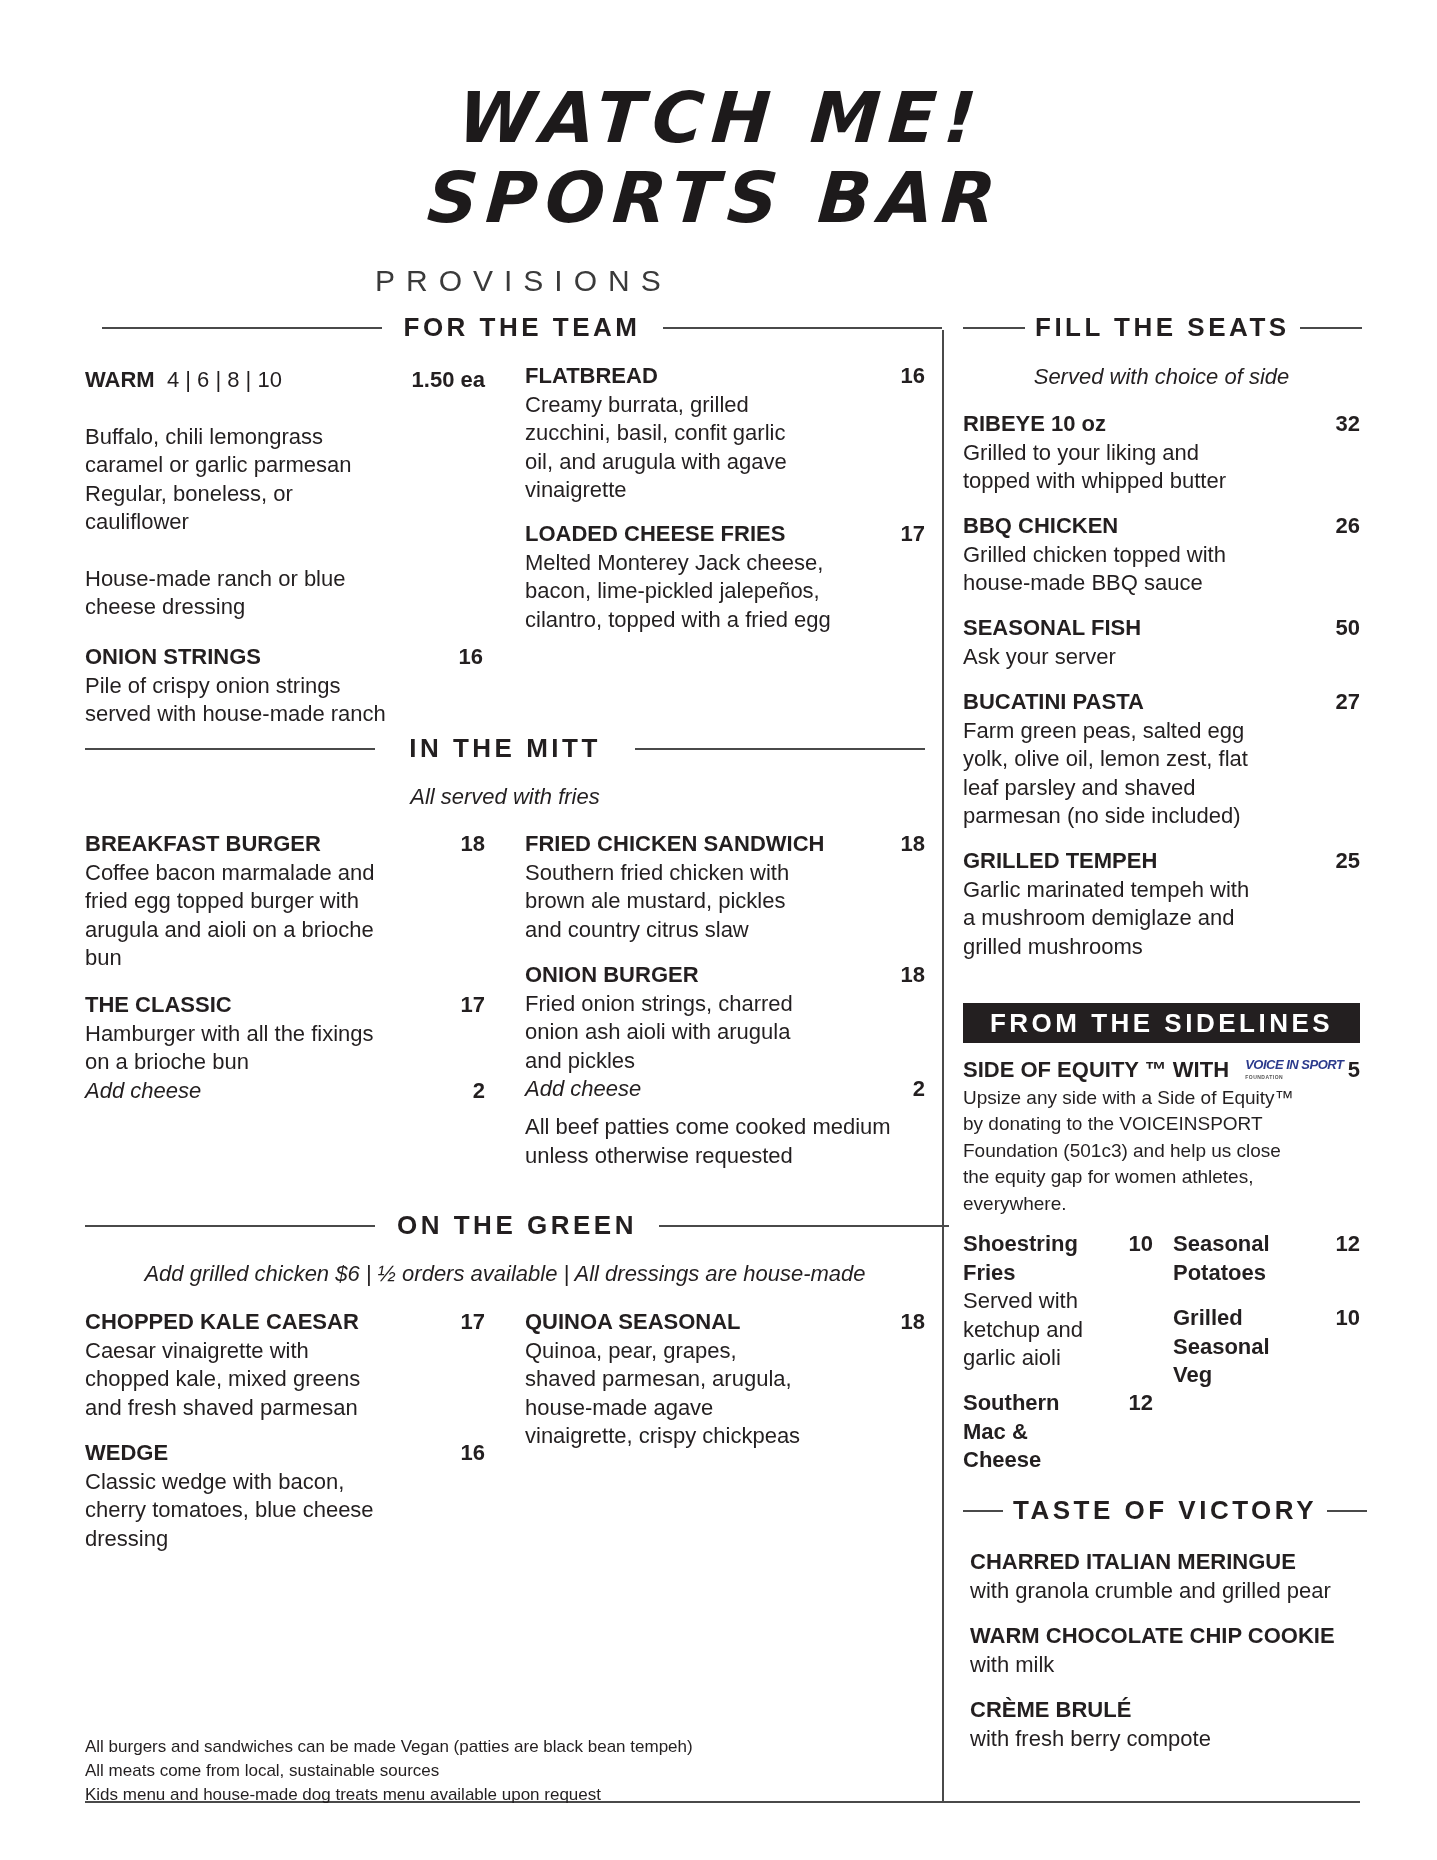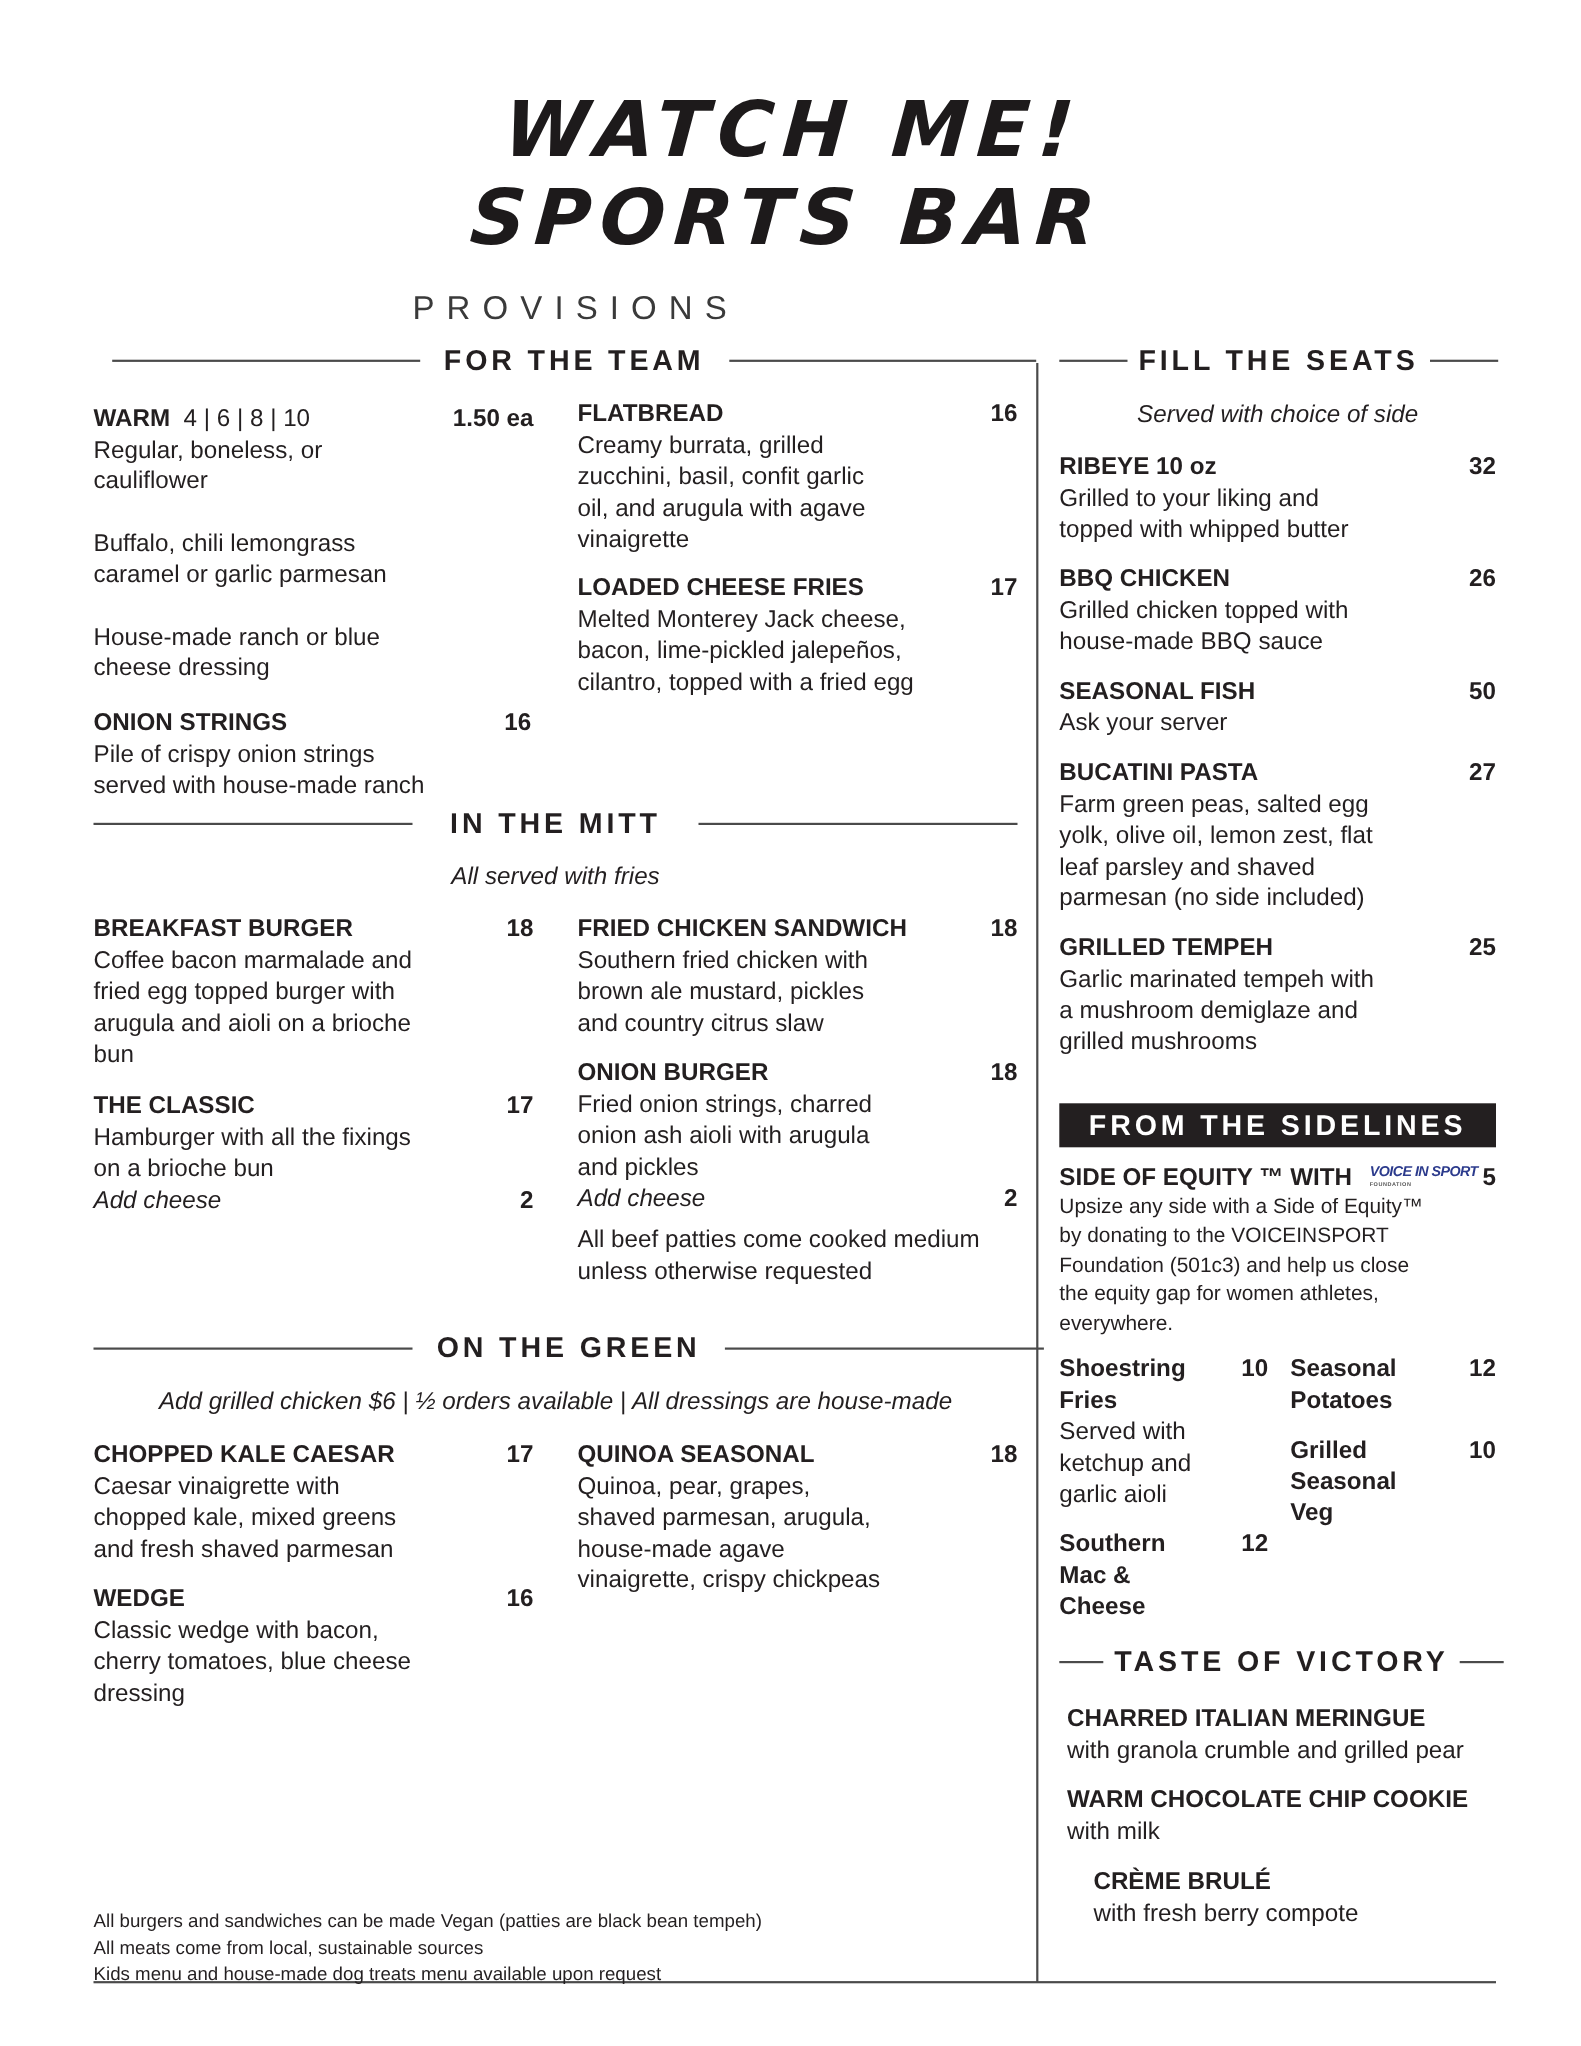--- a/index.html
+++ b/index.html
@@ -70,22 +70,22 @@
   <div class="rule"></div>
   <div class="label">FOR THE TEAM</div>
   <div class="rule"></div>
 </div>
 
 <div class="item" style="left:85px; top:366px; width:400px;">
   <div class="row">
     <span class="name"><span>WARM</span>&nbsp; <span class="sizes">4 | 6 | 8 | 10</span></span>
     <span class="price">1.50 ea</span>
   </div>
+  <div class="desc" style="width:290px; margin-top:28px;">Buffalo, chili lemongrass caramel or garlic parmesan</div>
   <div class="desc" style="width:230px;">Regular, boneless, or cauliflower</div>
-  <div class="desc" style="width:290px; margin-top:28px;">Buffalo, chili lemongrass caramel or garlic parmesan</div>
   <div class="desc" style="width:290px; margin-top:28px;">House-made ranch or blue cheese dressing</div>
 </div>
 
 <div class="item" style="left:85px; top:643px; width:400px;">
   <div class="row">
     <span class="name">ONION STRINGS</span>
     <span class="price" style="margin-right:2px;">16</span>
   </div>
   <div class="desc" style="width:310px;">Pile of crispy onion strings served with house-made ranch</div>
 </div>
@@ -289,16 +289,16 @@
 </div>
 
 <div class="item" style="left:970px; top:1548px; width:390px;">
   <div class="name">CHARRED ITALIAN MERINGUE</div>
   <div class="desc">with granola crumble and grilled pear</div>
 </div>
 <div class="item" style="left:970px; top:1622px; width:390px;">
   <div class="name">WARM CHOCOLATE CHIP COOKIE</div>
   <div class="desc">with milk</div>
 </div>
-<div class="item" style="left:994px; top:1696px; width:390px;">
+<div class="item" style="left:970px; top:1696px; width:390px;">
   <div class="name">CRÈME BRULÉ</div>
   <div class="desc">with fresh berry compote</div>
 </div>
 
 </body></html>

